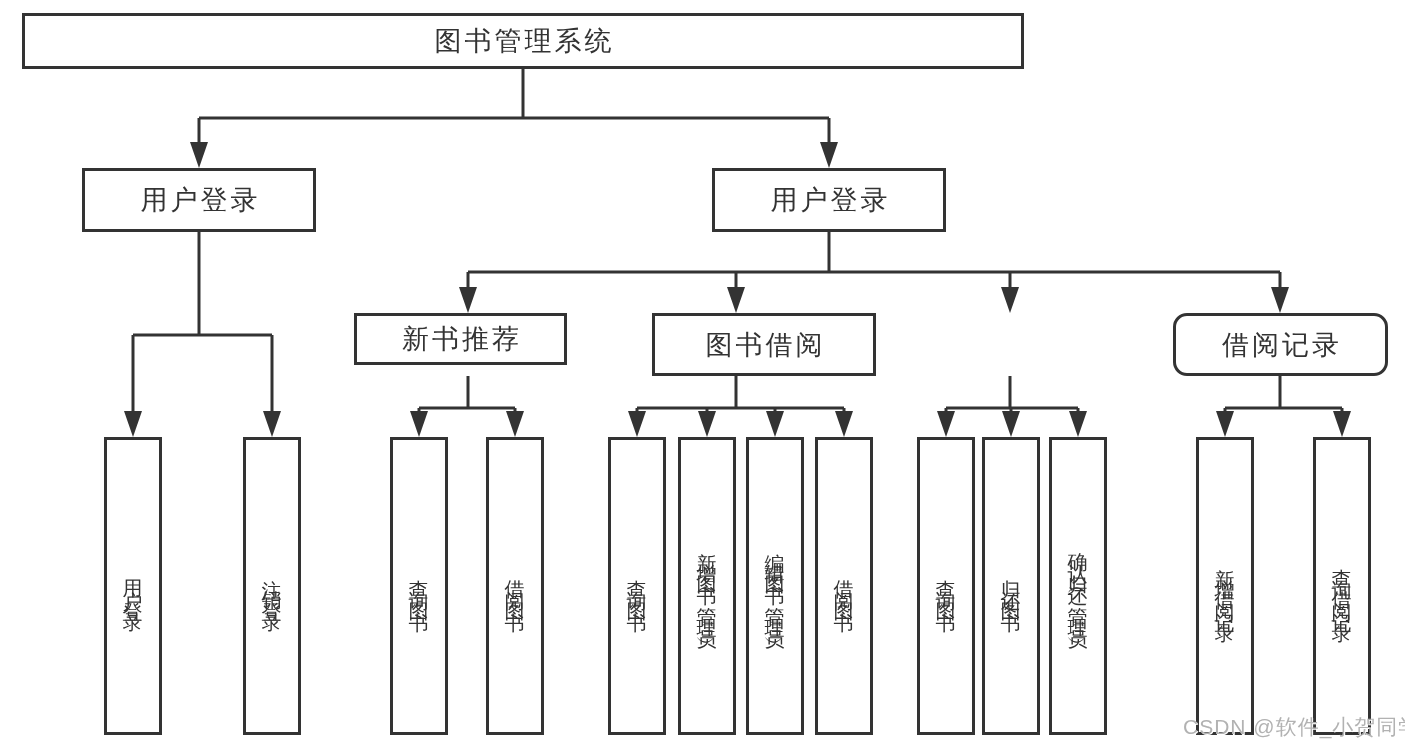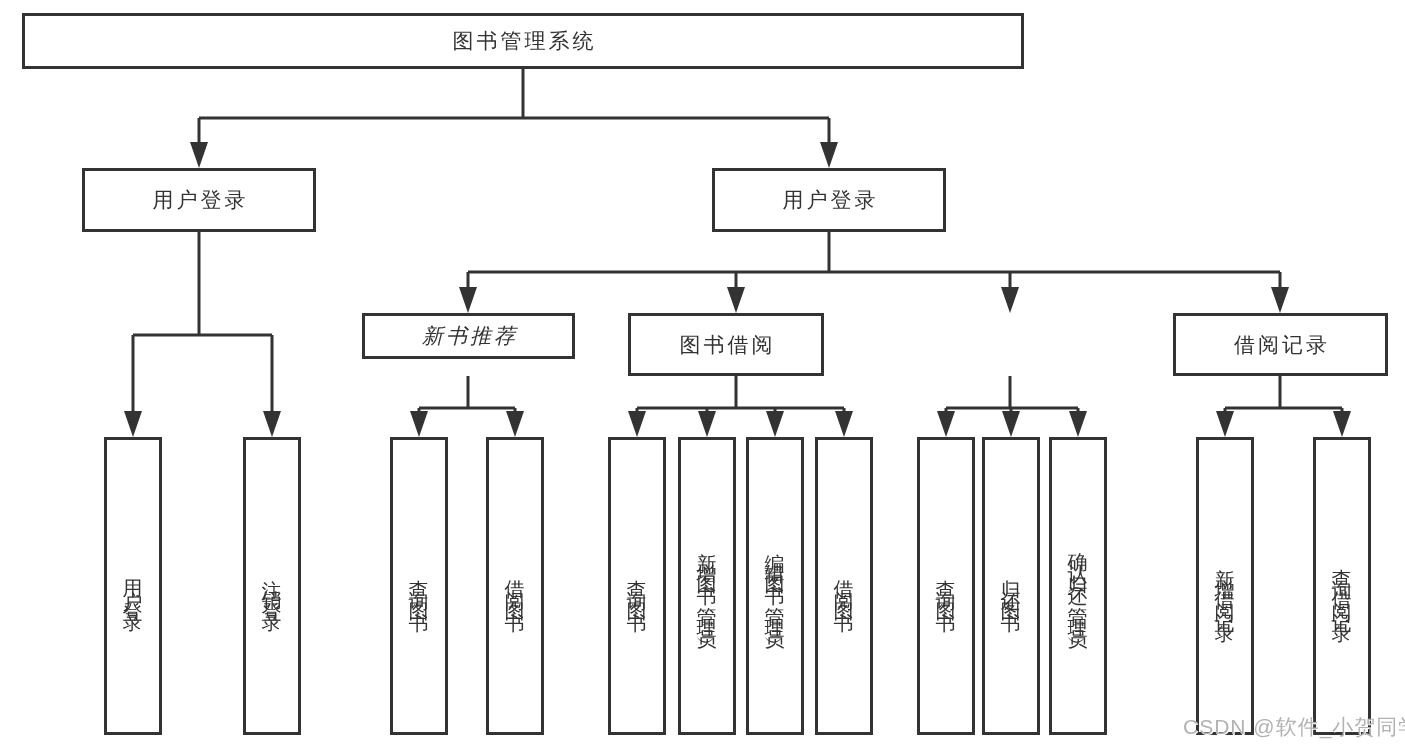--- a/index.html
+++ b/index.html
@@ -27,21 +27,21 @@
     position: absolute;
     box-sizing: border-box;
     border: 3px solid #333333;
     background: #ffffff;
     display: flex;
     align-items: center;
     justify-content: center;
     color: #333333;
   }
   .node-h {
-    font-size: 21px;
+    font-size: 27px;
     letter-spacing: 3px;
     text-indent: 3px;
     white-space: nowrap;
   }
   .node-v {
     font-size: 20px;
   }
   .node-v .vtext {
     writing-mode: vertical-rl;
     text-orientation: mixed;
@@ -132,23 +132,23 @@
       <polygon points="1225,437 1216,411 1234,411"></polygon>
       <polygon points="1342,437 1333,411 1351,411"></polygon>
     </g>
   </svg>
 
   <div class="node node-h" style="left:22px; top:13px; width:1002px; height:56px;">图书管理系统</div>
 
   <div class="node node-h" style="left:82px; top:168px; width:234px; height:64px;">用户登录</div>
   <div class="node node-h" style="left:712px; top:168px; width:234px; height:64px;">用户登录</div>
 
-  <div class="node node-h" style="left:362px; top:313px; width:213px; height:46px;font-style:italic;">新书推荐</div>
-  <div class="node node-h" style="left:628px; top:313px; width:196px; height:63px;">图书借阅</div>
-  <div class="node node-h" style="left:1173px; top:313px; width:215px; height:63px;">借阅记录</div>
+  <div class="node node-h" style="left:354px; top:313px; width:213px; height:52px;">新书推荐</div>
+  <div class="node node-h" style="left:652px; top:313px; width:224px; height:63px;">图书借阅</div>
+  <div class="node node-h" style="left:1173px; top:313px; width:215px; height:63px;border-radius:14px;">借阅记录</div>
 
   <div class="node node-v" style="left:104px; top:437px; width:58px; height:298px;">
     <span class="vtext">用户登录</span>
   </div>
   <div class="node node-v" style="left:243px; top:437px; width:58px; height:298px;">
     <span class="vtext">注销登录</span>
   </div>
 
   <div class="node node-v" style="left:390px; top:437px; width:58px; height:298px;">
     <span class="vtext">查询图书</span>

